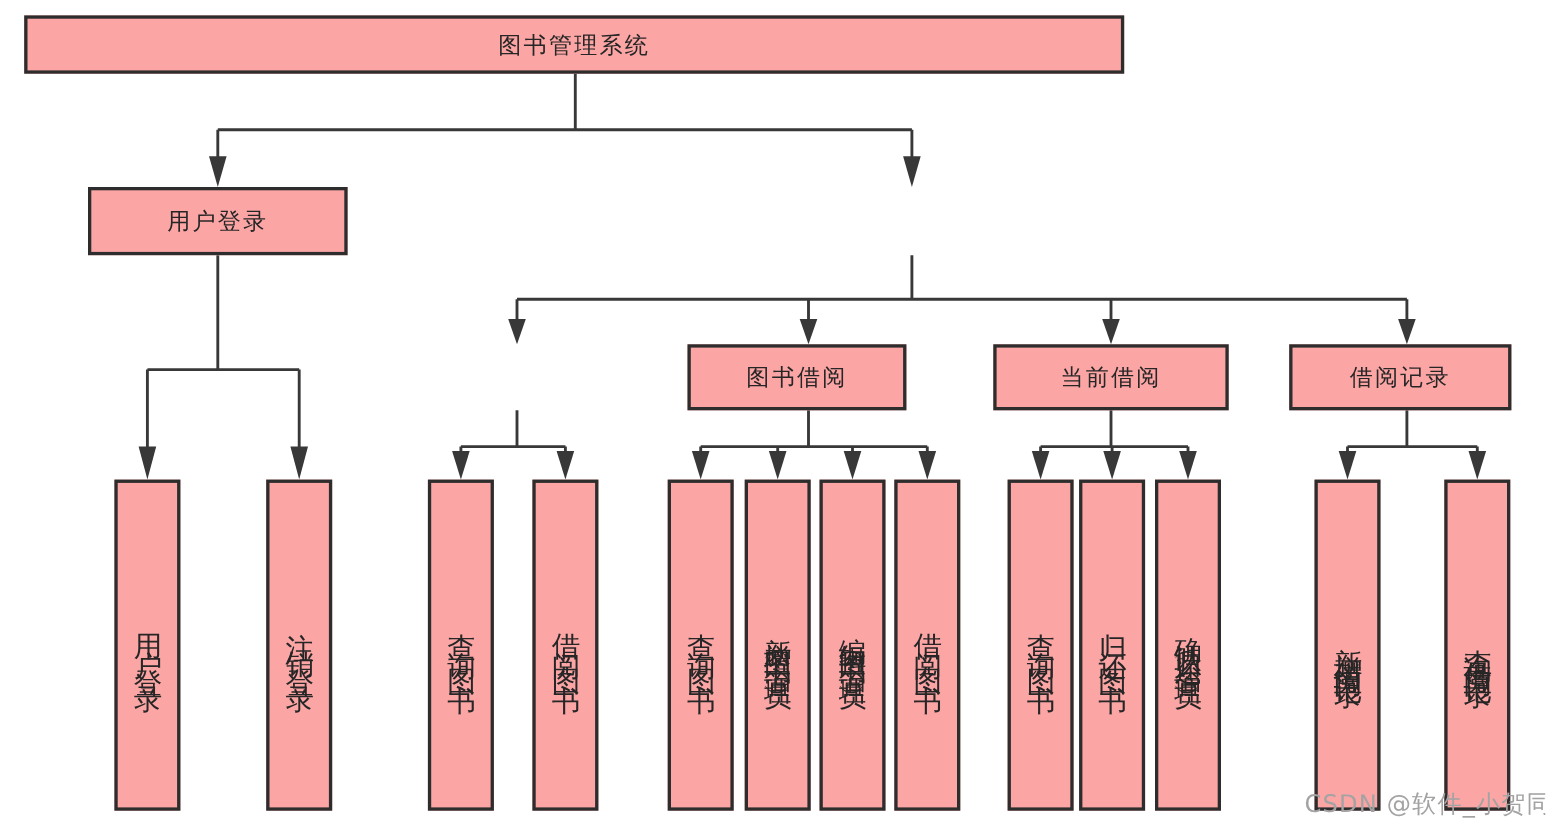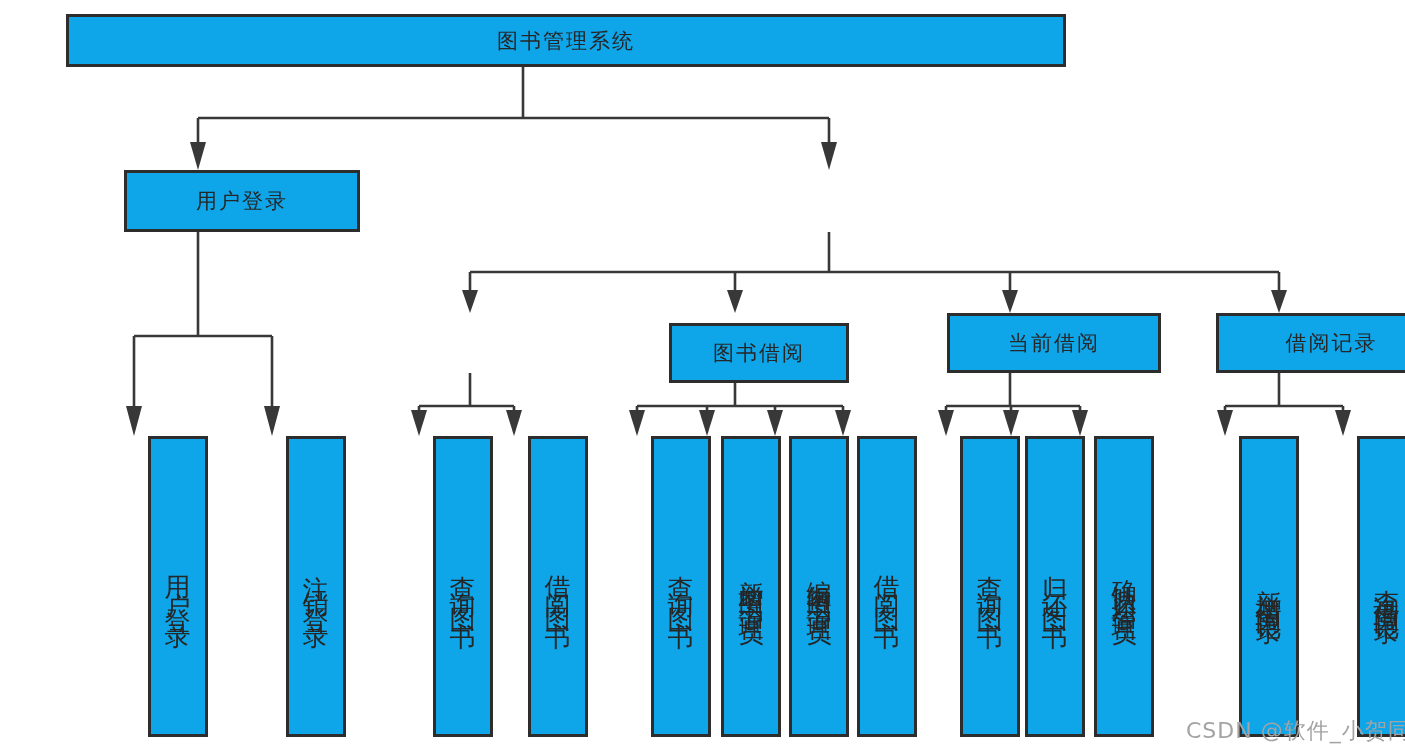--- a/index.html
+++ b/index.html
@@ -7,24 +7,24 @@
   }
   html,body{margin:0;padding:0;background:#fff;}
   .canvas{
     position:relative; width:1405px; height:747px; background:var(--bg);
     font-family:"DejaVu Sans","Liberation Sans",sans-serif; overflow:hidden;
   }
   .wires{position:absolute; left:0; top:0; z-index:1;}
   .wires path.ln{fill:none; stroke:var(--line); stroke-width:2.6px;}
   .wires polygon{fill:var(--line);}
   .node{
-    position:absolute; box-sizing:border-box; background:#0ea5e9;
+    position:absolute; box-sizing:border-box; background:#fca5a5;
     border:3px solid var(--border); color:var(--text); z-index:2;
     display:flex; align-items:center; justify-content:center;
-    font-size:21px; letter-spacing:2px; white-space:nowrap;margin-left:44px;
+    font-size:21px; letter-spacing:2px; white-space:nowrap;
   }
   .root{left:22px; top:14px; width:1000px; height:53px;}
   .leaf{width:60px; height:301px; top:436px;}
   .leaf > span{
     writing-mode:vertical-rl; text-orientation:mixed;
     font-size:26px; letter-spacing:16px; line-height:1;
   }
   .leaf.s6 > span{letter-spacing:6px;}
   .leaf.s9 > span{font-size:25px; letter-spacing:6px;}
   .watermark{
@@ -70,23 +70,23 @@
 
     <path class="ln" d="M1279 373 V406 M1225 406 H1343 M1225 406 V412 M1343 406 V412"></path>
     <polygon points="1217,410 1233,410 1225,436"></polygon>
     <polygon points="1335,410 1351,410 1343,436"></polygon>
   </svg>
 
   <div class="node root">图书管理系统</div>
 
   <div class="node" style="left:80px; top:170px; width:236px; height:62px;">用户登录</div>
 
-  <div class="node" style="left:625px; top:323px; width:180px; height:60px;">图书借阅</div>
+  <div class="node" style="left:625px; top:313px; width:199px; height:60px;">图书借阅</div>
   <div class="node" style="left:903px; top:313px; width:214px; height:60px;">当前借阅</div>
-  <div class="node" style="left:1172px; top:313px; width:231px; height:60px;">借阅记录</div>
+  <div class="node" style="left:1172px; top:313px; width:202px; height:60px;">借阅记录</div>
 
   <div class="node leaf" style="left:104px;">
     <span>用户登录</span>
   </div>
   <div class="node leaf" style="left:242px;">
     <span>注销登录</span>
   </div>
 
   <div class="node leaf" style="left:389px;">
     <span>查询图书</span>

